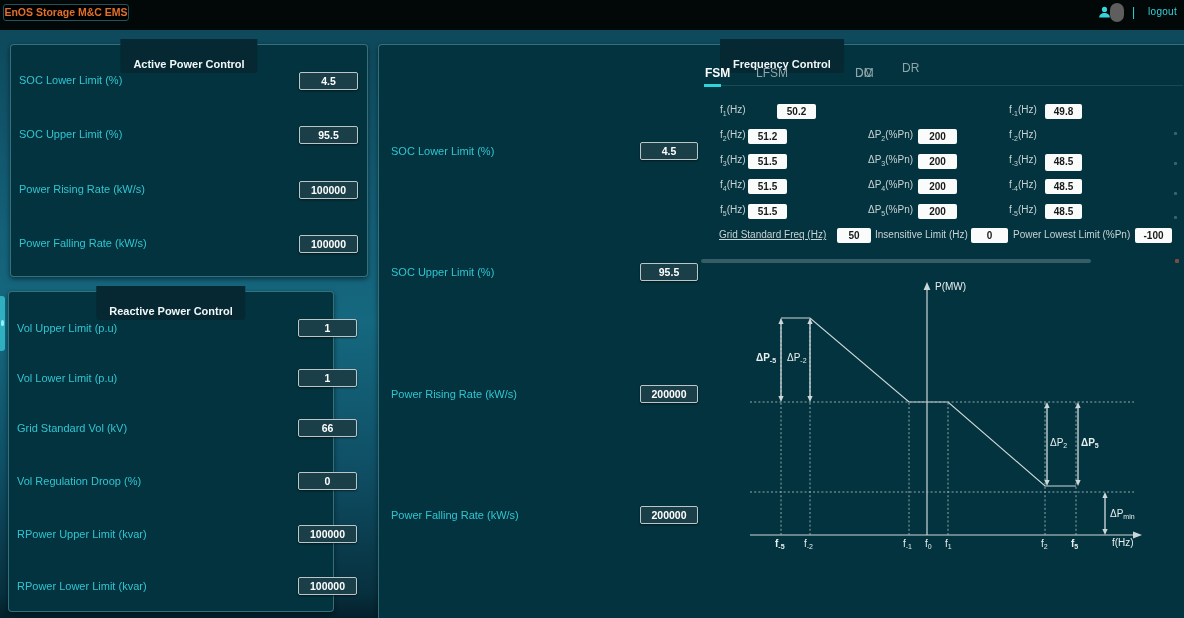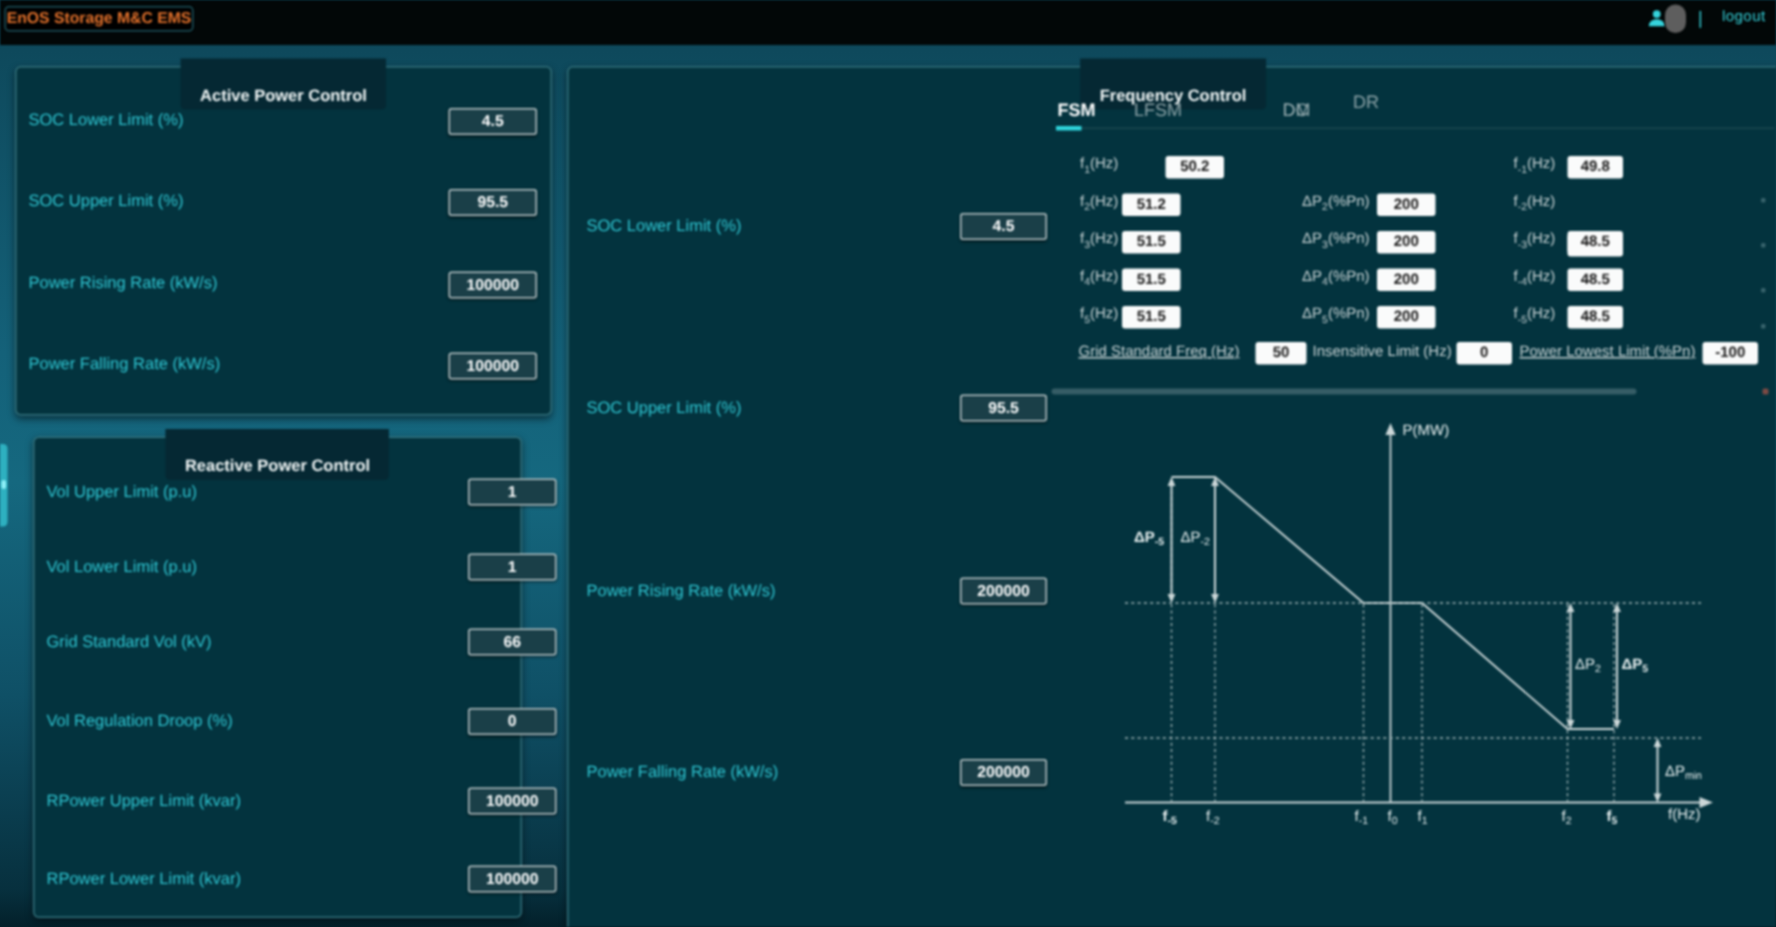--- a/index.html
+++ b/index.html
@@ -62,21 +62,21 @@
   <div class="lbl" style="left:8px; top:29px;">SOC Lower Limit (%)</div>
   <div class="inp" style="left:288px; top:27px;">4.5</div>
   <div class="lbl" style="left:8px; top:83px;">SOC Upper Limit (%)</div>
   <div class="inp" style="left:288px; top:81px;">95.5</div>
   <div class="lbl" style="left:8px; top:138px;">Power Rising Rate (kW/s)</div>
   <div class="inp" style="left:288px; top:136px;">100000</div>
   <div class="lbl" style="left:8px; top:192px;">Power Falling Rate (kW/s)</div>
   <div class="inp" style="left:288px; top:190px;">100000</div>
 </div>
 
-<div class="panel" style="left:22px; top:291px; width:326px; height:321px;">
+<div class="panel" style="left:8px; top:291px; width:326px; height:321px;">
   <div class="ptitle">Reactive Power Control</div>
   <div class="lbl" style="left:8px; top:30px;">Vol Upper Limit (p.u)</div>
   <div class="inp" style="left:289px; top:27px;">1</div>
   <div class="lbl" style="left:8px; top:80px;">Vol Lower Limit (p.u)</div>
   <div class="inp" style="left:289px; top:77px;">1</div>
   <div class="lbl" style="left:8px; top:130px;">Grid Standard Vol (kV)</div>
   <div class="inp" style="left:289px; top:127px;">66</div>
   <div class="lbl" style="left:8px; top:183px;">Vol Regulation Droop (%)</div>
   <div class="inp" style="left:289px; top:180px;">0</div>
   <div class="lbl" style="left:8px; top:236px;">RPower Upper Limit (kvar)</div>
@@ -138,21 +138,21 @@
   <div class="winp" style="left:369px; top:159px; width:39px;">51.5</div>
   <div class="flbl" style="left:489px; top:159px;">ΔP<sub>5</sub>(%Pn)</div>
   <div class="winp" style="left:539px; top:159px; width:39px;">200</div>
   <div class="flbl" style="left:630px; top:159px;">f<sub>-5</sub>(Hz)</div>
   <div class="winp" style="left:666px; top:159px; width:37px;">48.5</div>
 
   <div class="flbl" style="left:340px; top:184px;text-decoration:underline;">Grid Standard Freq (Hz)</div>
   <div class="winp" style="left:458px; top:183px; width:34px;">50</div>
   <div class="flbl" style="left:496px; top:184px;">Insensitive Limit (Hz)</div>
   <div class="winp" style="left:592px; top:183px; width:37px;">0</div>
-  <div class="flbl" style="left:634px; top:184px;text-decoration:underline;">Power Lowest Limit (%Pn)</div>
+  <div class="flbl" style="left:634px; top:184px;">Power Lowest Limit (%Pn)</div>
   <div class="winp" style="left:756px; top:183px; width:37px;">-100</div>
 
   <div style="position:absolute; left:322px; top:214px; width:390px; height:4px; background:rgba(185,205,210,0.28); border-radius:2px;"></div>
   <div style="position:absolute; left:796px; top:214px; width:4px; height:4px; background:#7c4a44; border-radius:1px;"></div>
   <div style="position:absolute; left:795px; top:87px; width:3px; height:3px; background:rgba(140,175,180,0.4); border-radius:1px;"></div>
   <div style="position:absolute; left:795px; top:117px; width:3px; height:3px; background:rgba(140,175,180,0.4); border-radius:1px;"></div>
   <div style="position:absolute; left:795px; top:147px; width:3px; height:3px; background:rgba(140,175,180,0.4); border-radius:1px;"></div>
   <div style="position:absolute; left:795px; top:171px; width:3px; height:3px; background:rgba(140,175,180,0.4); border-radius:1px;"></div>
 
   <svg style="position:absolute; left:0; top:-5px;" width="806" height="579" viewBox="0 0 806 579">

